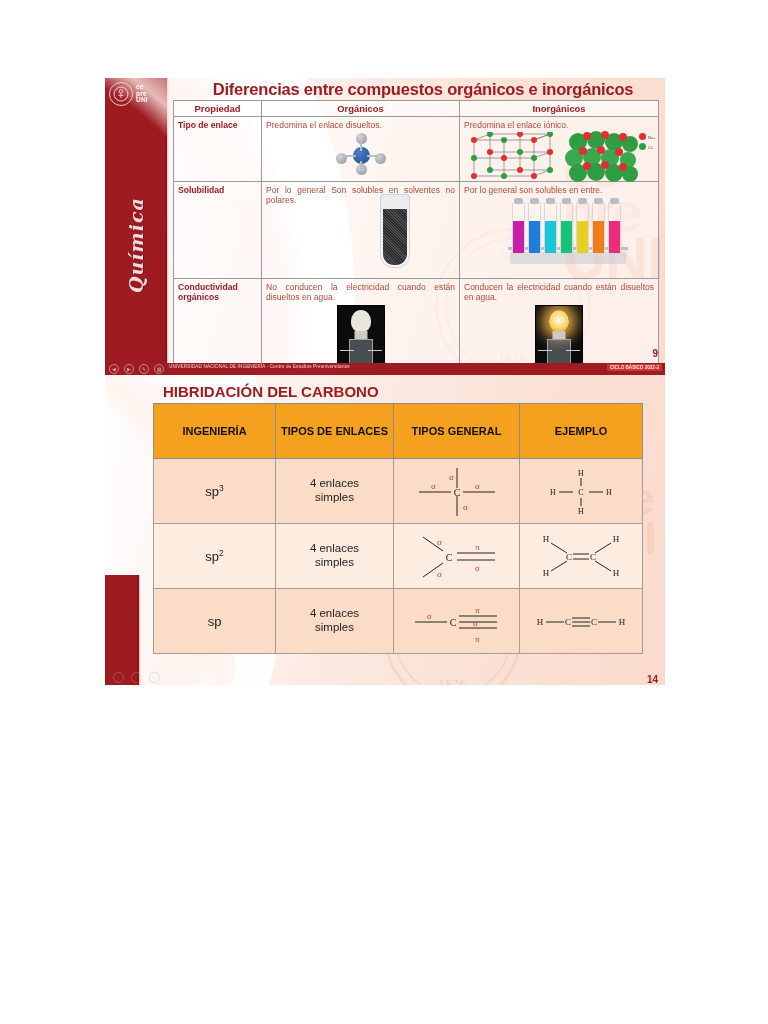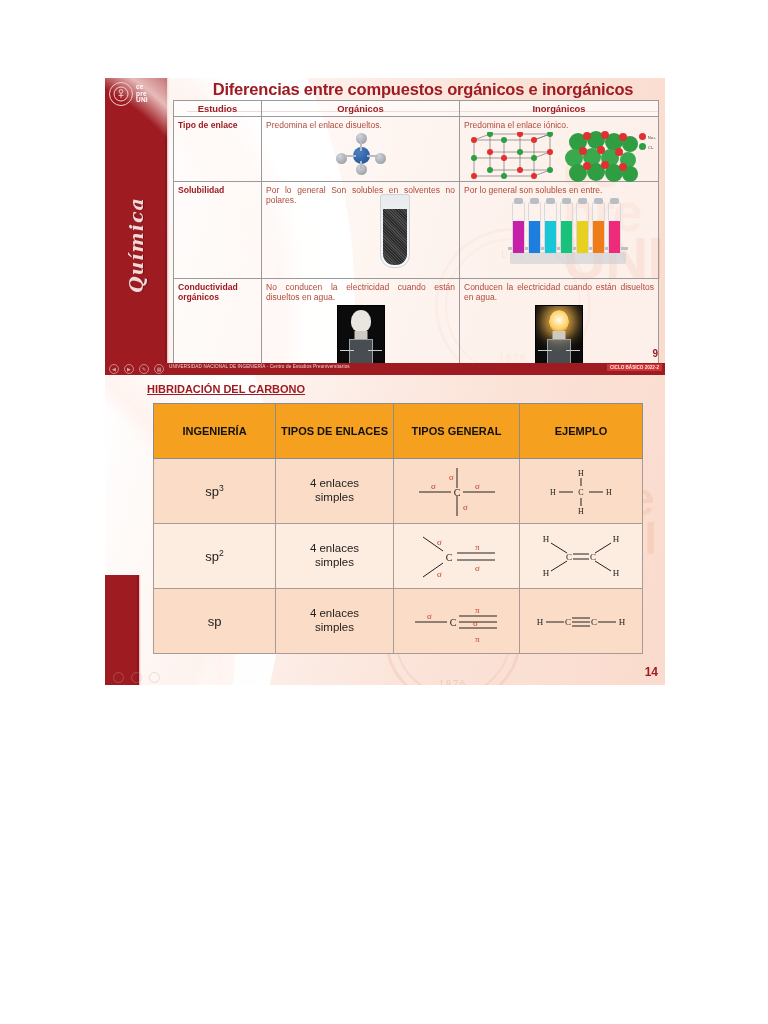--- a/index.html
+++ b/index.html
@@ -42,21 +42,21 @@
   .wm-uni{color:#f3bda4;font-size:60px;letter-spacing:-1px;}
   .wm-seal{position:absolute;z-index:1;border-radius:50%;border:3px solid rgba(233,176,150,.5);opacity:.55;}
   .wm-seal:before{content:"";position:absolute;inset:7px;border-radius:50%;border:2px solid rgba(233,176,150,.45);}
   .wm-seal-txt{position:absolute;left:0;right:0;text-align:center;color:rgba(205,130,100,.55);
      font-size:10px;font-family:"Liberation Serif",serif;letter-spacing:2px;}
 
   
   #slide1{top:78px;height:297px;}
   .s1-title{position:absolute;left:82px;top:2px;width:472px;z-index:5;
      color:#9e1b22;font-size:16.5px;font-weight:700;text-align:center;letter-spacing:-.2px;
-     border-bottom:1.4px solid #c97f6a;padding-bottom:12px;}
+     border-bottom:1.4px solid #c97f6a;padding-bottom:1px;}
   .t1{position:absolute;left:68px;top:22px;width:486px;z-index:5;border-collapse:collapse;
       table-layout:fixed;background:transparent;}
   .t1 th,.t1 td{border:1px solid #9a9a9a;vertical-align:top;padding:3px 4px;}
   .t1 th{color:#9e1b22;font-size:9.4px;font-weight:700;text-align:center;padding:2px 3px;background:rgba(255,255,255,.72);}
   .t1 .cprop{width:88px;}
   .t1 .corg{width:198px;}
   .t1 td{background:rgba(255,255,255,.55);}
   .prop{color:#9e1b22;font-size:8.6px;font-weight:700;line-height:1.18;}
   .body-txt{color:#b04a3a;font-size:8.5px;line-height:1.22;text-align:justify;}
   .cellwrap{position:relative;}
@@ -94,34 +94,34 @@
   .s1-page{position:absolute;right:7px;bottom:16px;z-index:7;color:#9e1b22;font-size:10px;font-weight:700;}
   .s1-footer{position:absolute;left:0;right:0;bottom:0;height:12px;background:#9e1b22;z-index:7;}
   .s1-footer .fl{position:absolute;left:64px;top:1px;color:#f2cfcf;font-size:4.6px;letter-spacing:.15px;}
   .s1-footer .fr{position:absolute;right:3px;top:0.5px;background:#c33;color:#ffe7e7;font-size:4.6px;padding:1px 3px;font-weight:700;}
   .navdots{position:absolute;left:4px;bottom:1px;z-index:8;display:flex;gap:5px;}
   .navdots span{width:8px;height:8px;border-radius:50%;border:1px solid rgba(255,255,255,.45);
      color:rgba(255,255,255,.6);font-size:5px;display:flex;align-items:center;justify-content:center;}
 
   
   #slide2{top:375px;height:310px;}
-  .s2-title{position:absolute;left:42px;top:8px;z-index:5;color:#9e1b22;font-size:11px;font-weight:700;text-decoration:underline;}
+  .s2-title{position:absolute;left:58px;top:8px;z-index:5;color:#9e1b22;font-size:15px;font-weight:700;}
   .t2{position:absolute;left:48px;top:28px;width:490px;z-index:5;border-collapse:collapse;table-layout:fixed;}
   .t2 th{background:#F5A01E;border:1px solid #8c8c8c;color:#111;font-size:11px;font-weight:700;
      text-align:center;height:52px;line-height:1.18;}
   .t2 td{border:1px solid #a99a93;height:62px;text-align:center;vertical-align:middle;color:#222;font-size:11.5px;}
   .t2 tr.odd td{background:#fbdcc6;}
   .t2 tr.even td{background:#fdece0;}
   .t2 .chyb{width:122px;} .t2 .ctipo{width:118px;} .t2 .cforma{width:126px;}
   .hyb{font-size:13px;}
   .hyb sup{font-size:8.5px;}
   .two-line{line-height:1.2;}
   .dia{position:relative;width:100%;height:56px;}
   .dia svg{position:absolute;left:50%;top:50%;transform:translate(-50%,-50%);}
-  .s2-page{position:absolute;right:7px;bottom:6px;z-index:7;color:#9e1b22;font-size:12px;font-weight:700;}
+  .s2-page{position:absolute;right:7px;bottom:0;z-index:7;color:#9e1b22;font-size:10px;font-weight:700;}
   .s2-dots{position:absolute;left:8px;bottom:2px;z-index:8;display:flex;gap:7px;opacity:.35;}
   .s2-dots span{width:9px;height:9px;border-radius:50%;border:1px solid #c8a79a;}
   .s2-wm{position:absolute;right:8px;top:34%;z-index:1;font-size:46px;font-weight:800;color:#f7cdb9;
      line-height:.85;opacity:.8;}
 </style>
 </head>
 <body>
 
 <div class="page">
 
@@ -162,21 +162,21 @@
     <div class="s1-title">Diferencias entre compuestos orgánicos e inorgánicos</div>
 
     <table class="t1">
       <colgroup>
           <col class="cprop">
           <col class="corg">
           <col>
         </colgroup>
       <thead>
         <tr>
-          <th>Estudios</th>
+          <th>Propiedad</th>
           <th>Orgánicos</th>
           <th>Inorgánicos</th>
         </tr>
       </thead>
       <tbody>
 
         <tr>
           <td class="r-bond">
             <div class="prop">Tipo de enlace</div>
           </td>

